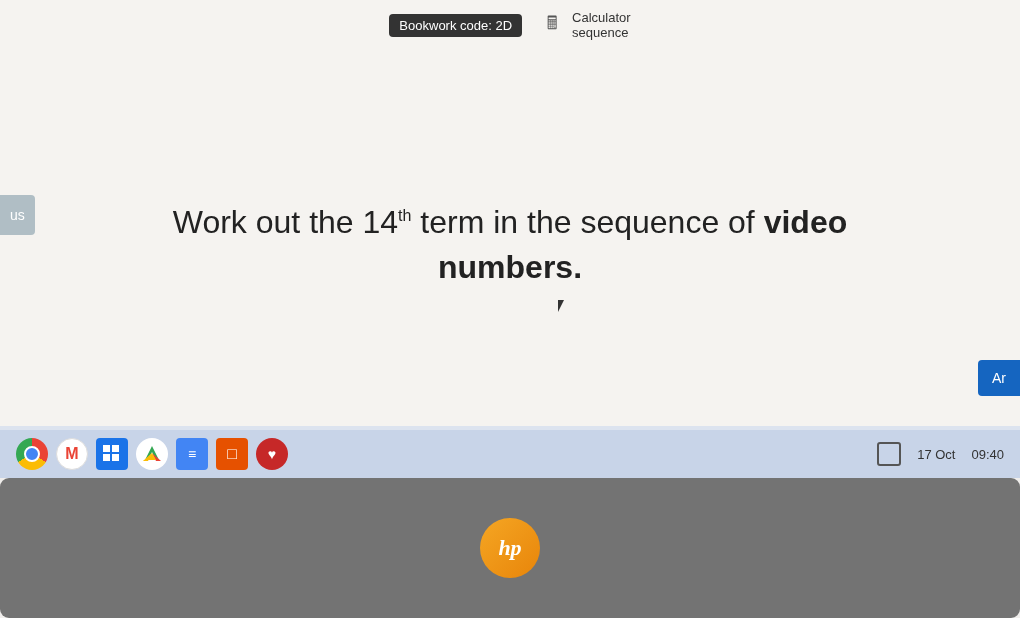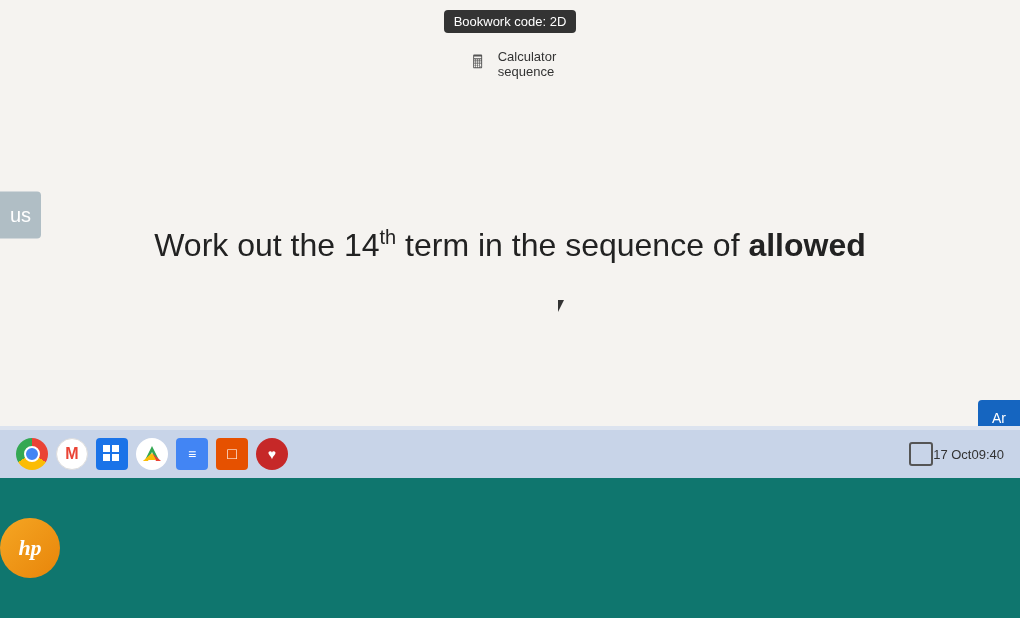--- a/index.html
+++ b/index.html
@@ -27,21 +27,20 @@
     
     .top-bar {
       width: 100%;
       display: flex;
       justify-content: center;
       align-items: center;
       gap: 16px;
       padding: 10px 20px;
       position: absolute;
       top: 0;
-      flex-direction: column;
     }
 
     .bookwork-badge {
       background: #333;
       color: #fff;
       font-size: 13px;
       padding: 4px 10px;
       border-radius: 4px;
     }
 
@@ -76,47 +75,47 @@
     }
 
     .question-text {
       font-size: 32px;
       color: #222;
       line-height: 1.4;
       font-weight: 400;
     }
 
     .question-text sup {
-      font-size: 20px;
+      font-size: 16px;
     }
 
     .question-text strong {
       font-weight: 700;
     }
 
     
     .side-btn-left {
       position: absolute;
       left: 0;
       top: 50%;
       transform: translateY(-50%);
       background: #b0bec5;
       color: #fff;
       border: none;
       padding: 12px 10px;
-      font-size: 20px;
+      font-size: 14px;
       cursor: pointer;
       border-radius: 0 4px 4px 0;
     }
 
     
     .side-btn-right {
       position: absolute;
       right: 0;
-      top: 400px;
+      top: 360px;
       background: #1565c0;
       color: #fff;
       border: none;
       padding: 10px 14px;
       font-size: 14px;
       cursor: pointer;
       border-radius: 4px 0 0 4px;
     }
 
     
@@ -206,41 +205,44 @@
       color: #EA4335;
     }
 
     .taskbar-spacer {
       flex: 1;
     }
 
     .taskbar-right {
       display: flex;
       align-items: center;
+      gap: 16px;
       font-size: 13px;
       color: #333;
     }
 
     .taskbar-window-icon {
       width: 24px;
       height: 24px;
       border: 2px solid #555;
       border-radius: 3px;
       position: relative;
     }
 
     
     .hp-bar {
       width: 100%;
       height: 140px;
-      background: #0f766e;
-      display: flex;
-      align-items: center;
+      background: #737373;
+      display: flex;
+      align-items: center;
+      justify-content: center;
       position: absolute;
       bottom: 0;
+      border-radius: 9px;
     }
 
     .hp-logo {
       width: 60px;
       height: 60px;
       border-radius: 50%;
       background: linear-gradient(135deg, #f5a623, #e8850a);
       display: flex;
       align-items: center;
       justify-content: center;
@@ -298,22 +300,22 @@
       <span class="calc-icon">🖩</span>
       <div>
         <div>Calculator</div>
         <div>sequence</div>
       </div>
     </div>
   </div>
 
   <div class="question-area">
     <div class="question-text">
-      Work out the 14<sup>th</sup> term in the sequence of <strong>allowed</strong>
-      <br>
+      Work out the 14<sup>th</sup> term in the sequence of <strong>video</strong>
+      <br><strong>numbers.</strong>
     </div>
   </div>
 
   <button class="side-btn-left">us</button>
 
   <button class="side-btn-right">Ar</button>
 
   <div class="cursor"></div>
 </div>
 

